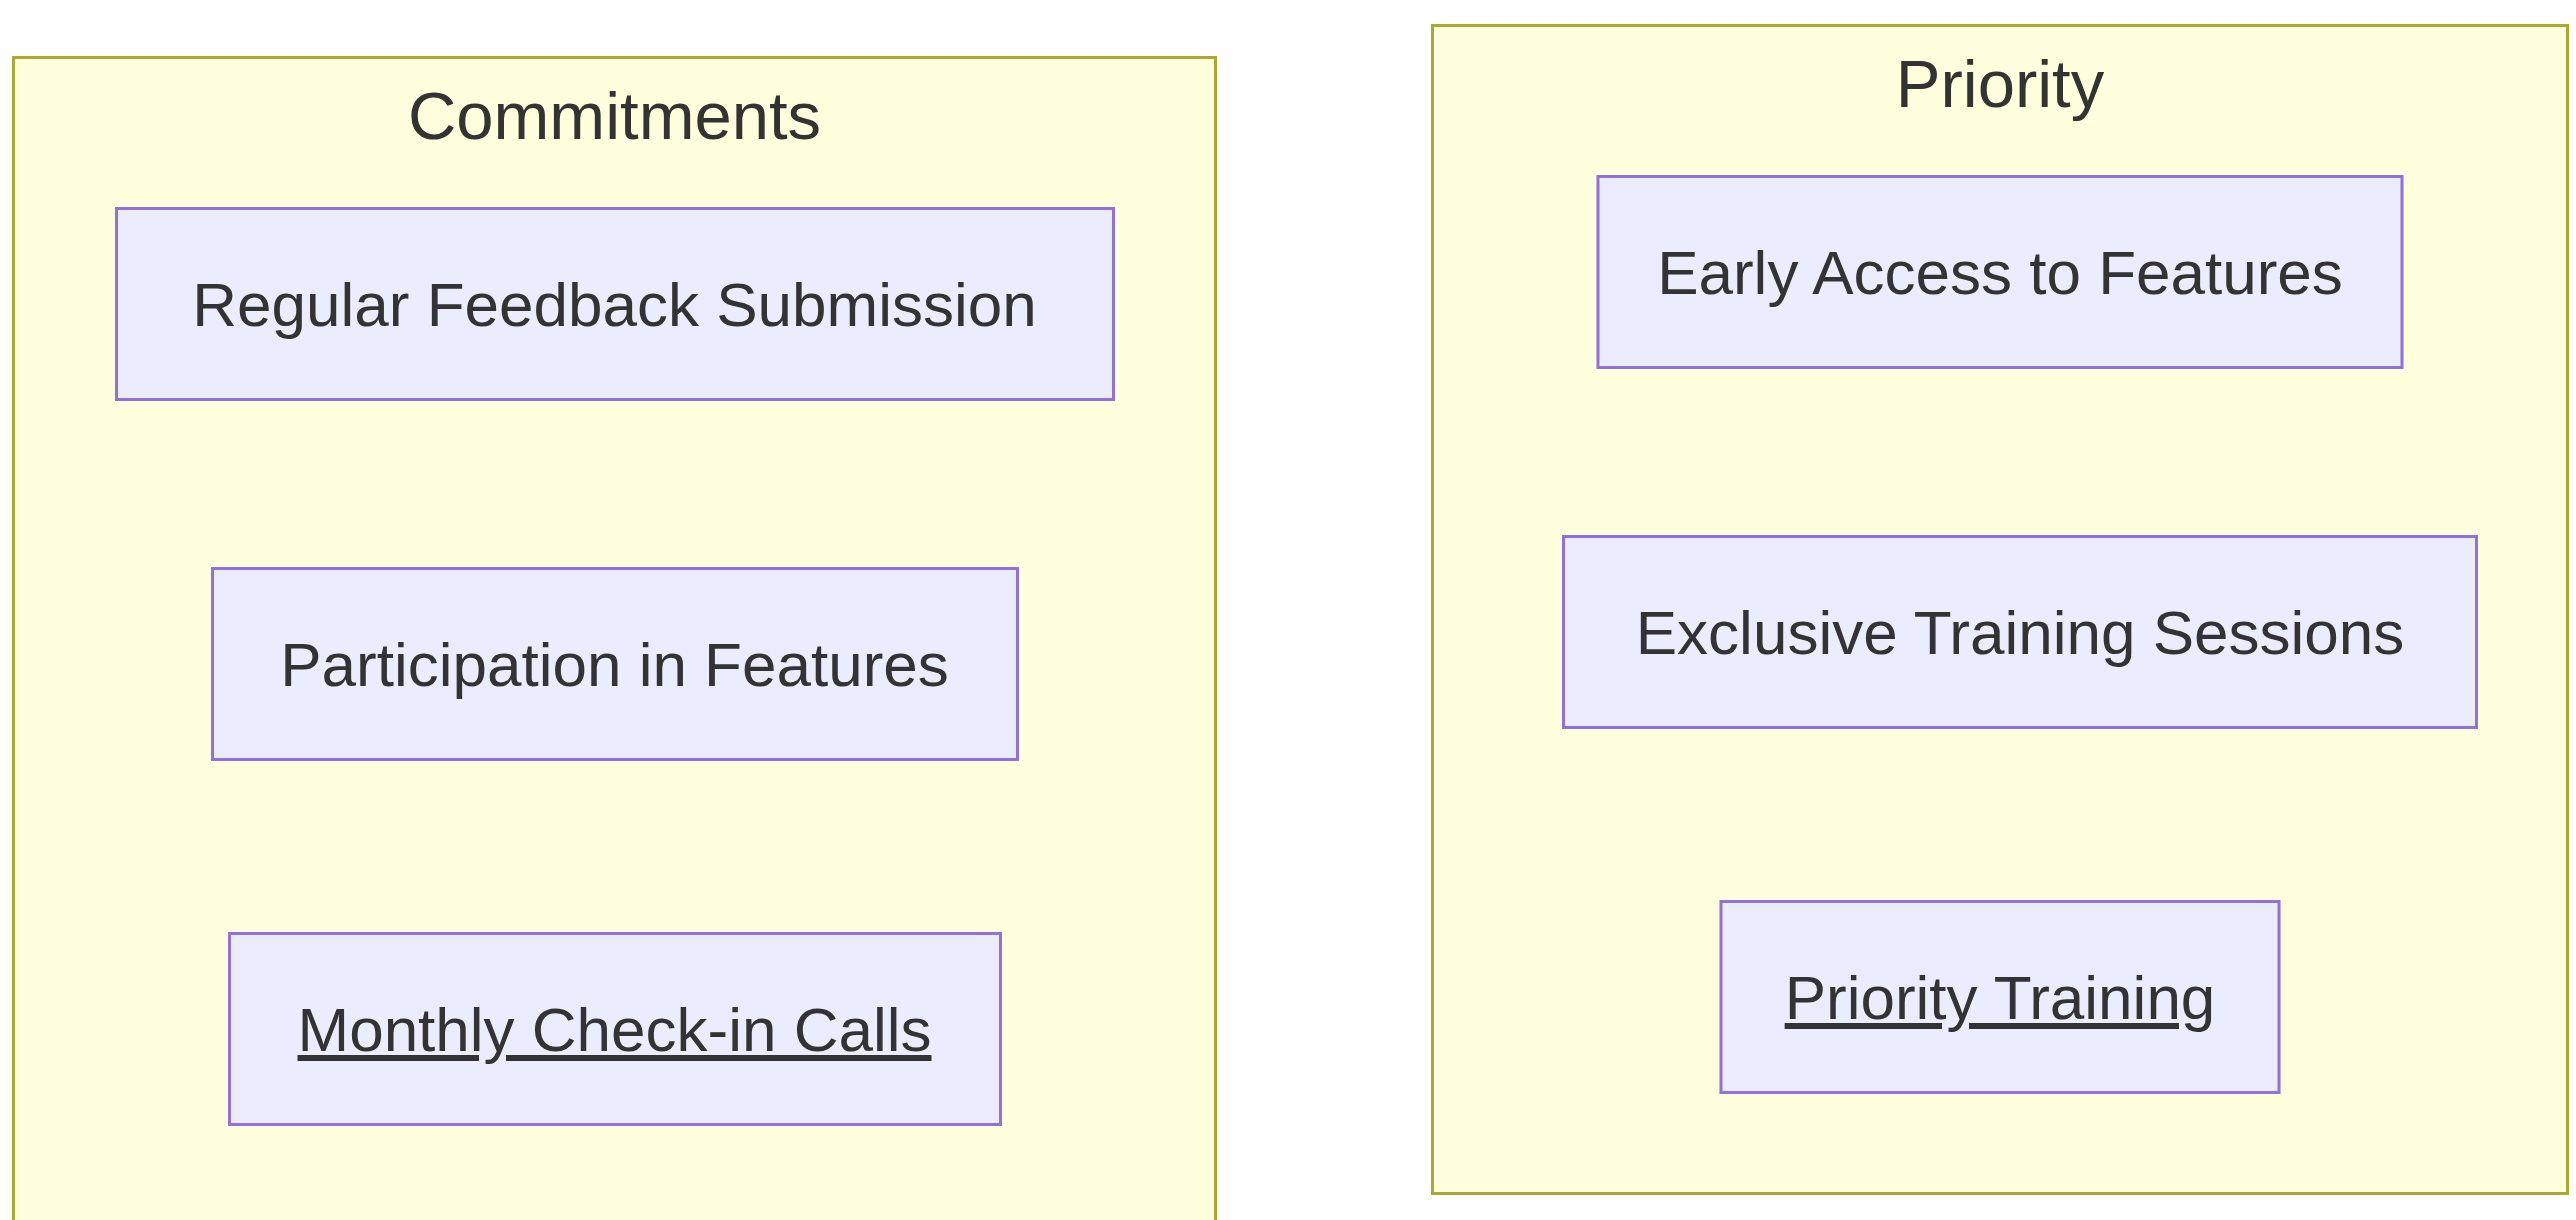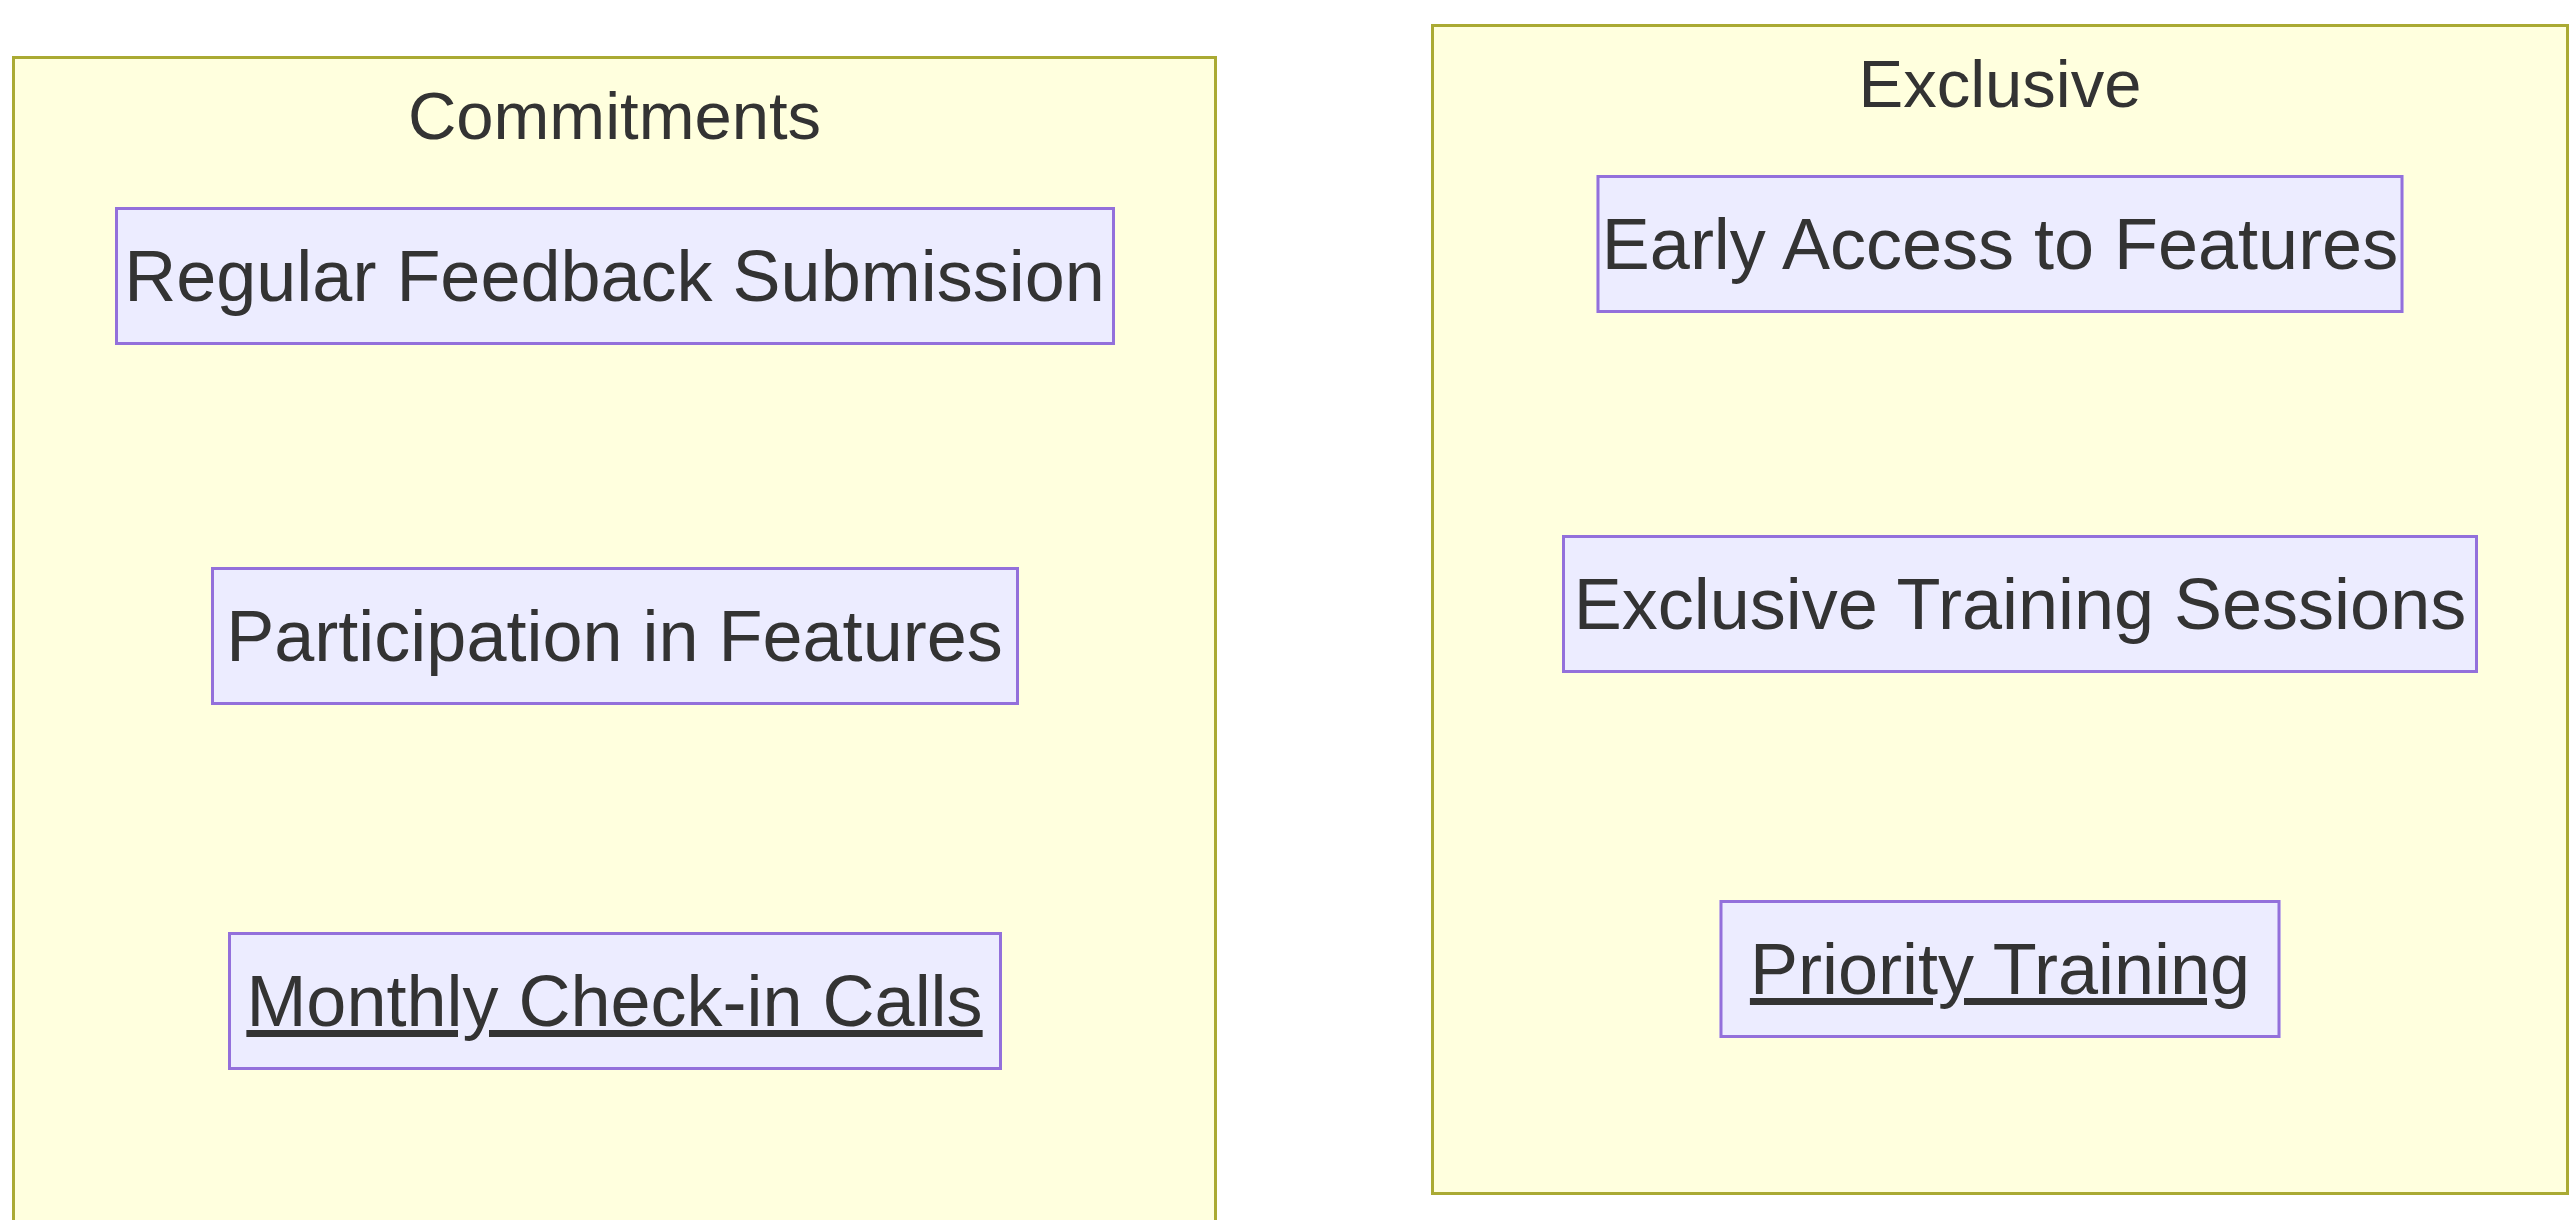--- a/index.html
+++ b/index.html
@@ -33,28 +33,28 @@
     text-align: center;
     font-size: 67px;
     line-height: 74px;
     color: #333333;
     white-space: nowrap;
   }
   .node {
     position: absolute;
     left: 50%;
     transform: translateX(-50%);
-    height: 138px;
+    height: 194px;
     background: #ECECFF;
     border: 3.4px solid #9370DB;
     box-sizing: border-box;
     display: flex;
     align-items: center;
     justify-content: center;
-    font-size: 72px;
+    font-size: 62px;
     color: #333333;
     white-space: nowrap;
   }
   .row-1 { top: 148px; }
   .row-2 { top: 508px; }
   .row-3 { top: 873px; text-decoration: underline; }
   .w-l1 { width: 1000px; }
   .w-l2 { width: 808px; }
   .w-l3 { width: 774px; }
   .w-r1 { width: 807px; }
@@ -67,20 +67,20 @@
 <div class="canvas">
 
   <section class="cluster cluster-left">
     <div class="cluster-title">Commitments</div>
     <div class="node row-1 w-l1">Regular Feedback Submission</div>
     <div class="node row-2 w-l2">Participation in Features</div>
     <div class="node row-3 w-l3">Monthly Check-in Calls</div>
   </section>
 
   <section class="cluster cluster-right">
-    <div class="cluster-title">Exclusive</div>
+    <div class="cluster-title">Priority</div>
     <div class="node row-1 w-r1">Early Access to Features</div>
     <div class="node row-2 w-r2">Exclusive Training Sessions</div>
     <div class="node row-3 w-r3">Priority Training</div>
   </section>
 
 </div>
 
 
 </body></html>

